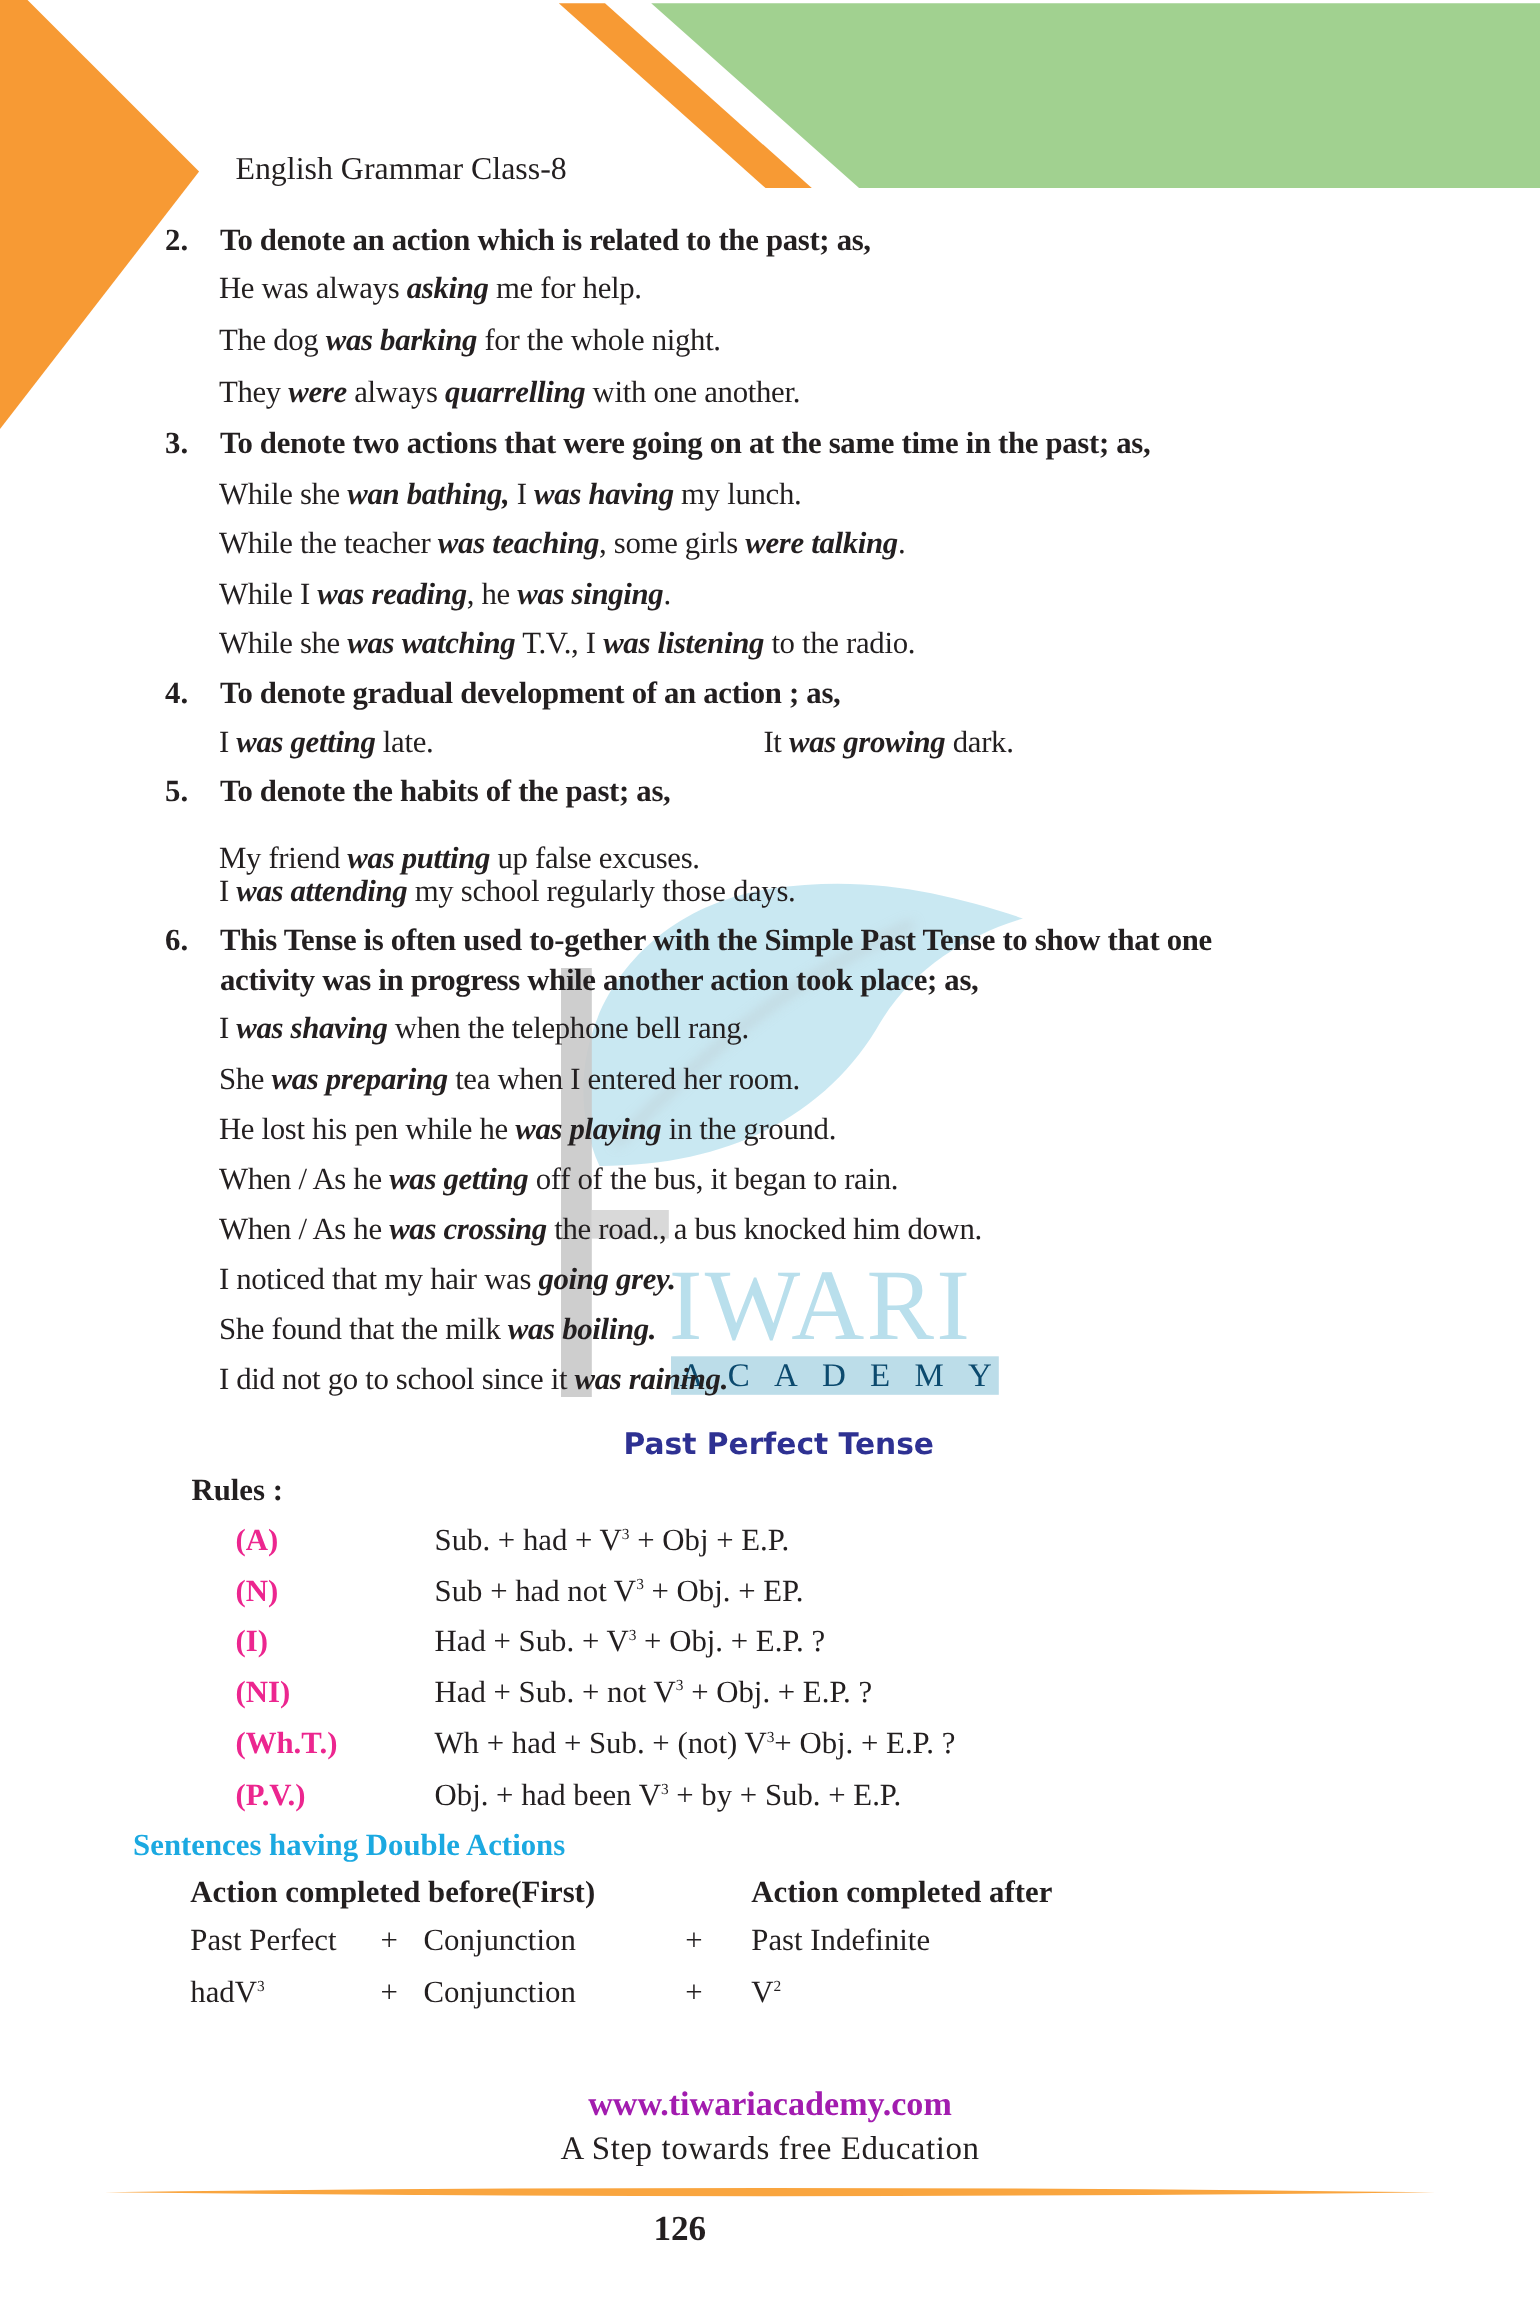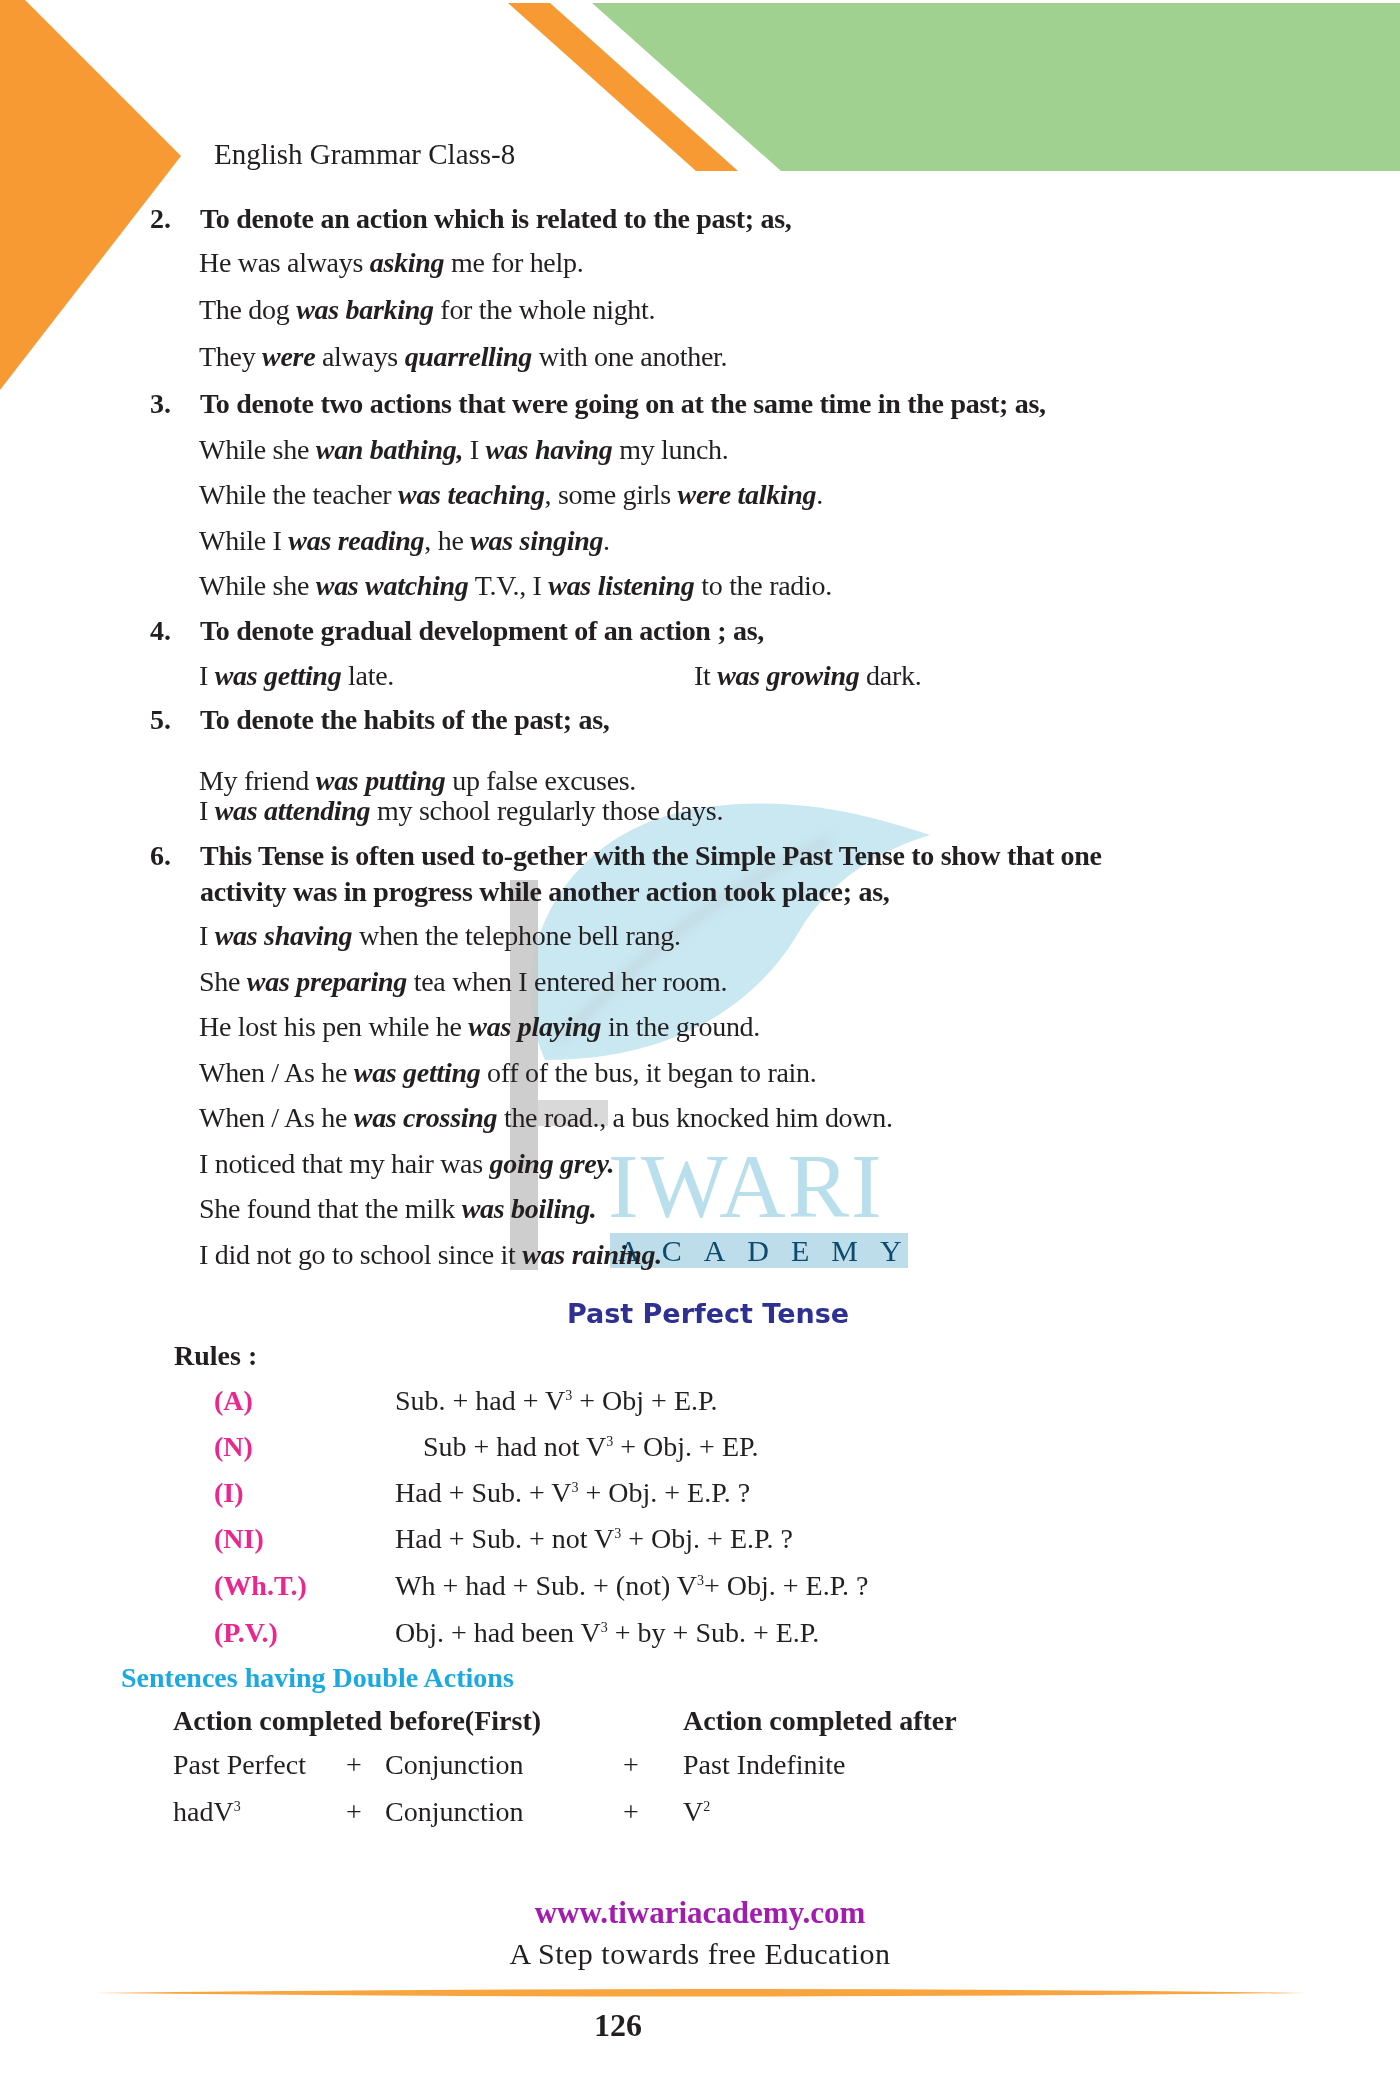--- a/index.html
+++ b/index.html
@@ -86,21 +86,21 @@
     <div class="abs line" style="top: 1193px; left: 199px;"><span>She found that the milk </span><i>was boiling.</i></div>
     <div class="abs line" style="top: 1239px; left: 199px;"><span>I did not go to school since it </span><i>was raining.</i></div>
   </div>
 
 <div class="abs pp-title" style="top:1298px;">Past Perfect Tense</div>
 <div class="abs rules-label" style="left:174px; top:1340px;">Rules :</div>
 <div id="rules-list">
     <div class="abs rule-key" style="top: 1385px; left: 214px;">(A)</div>
     <div class="abs rule-formula" style="top: 1385px; left: 395px;"><span>Sub. + had + V</span><sup>3</sup><span> + Obj + E.P.</span></div>
     <div class="abs rule-key" style="top: 1431px; left: 214px;">(N)</div>
-    <div class="abs rule-formula" style="top: 1431px; left: 395px; margin-left: 28px;"><span>Sub + had not V</span><sup>3</sup><span> + Obj. + EP.</span></div>
+    <div class="abs rule-formula" style="top: 1431px; left: 395px;"><span>Sub + had not V</span><sup>3</sup><span> + Obj. + EP.</span></div>
     <div class="abs rule-key" style="top: 1477px; left: 214px;">(I)</div>
     <div class="abs rule-formula" style="top: 1477px; left: 395px;"><span>Had + Sub. + V</span><sup>3</sup><span> + Obj. + E.P. ?</span></div>
     <div class="abs rule-key" style="top: 1523px; left: 214px;">(NI)</div>
     <div class="abs rule-formula" style="top: 1523px; left: 395px;"><span>Had + Sub. + not V</span><sup>3</sup><span> + Obj. + E.P. ?</span></div>
     <div class="abs rule-key" style="top: 1570px; left: 214px;">(Wh.T.)</div>
     <div class="abs rule-formula" style="top: 1570px; left: 395px;"><span>Wh + had + Sub. + (not) V</span><sup>3</sup><span>+ Obj. + E.P. ?</span></div>
     <div class="abs rule-key" style="top: 1617px; left: 214px;">(P.V.)</div>
     <div class="abs rule-formula" style="top: 1617px; left: 395px;"><span>Obj. + had been V</span><sup>3</sup><span> + by + Sub. + E.P.</span></div>
   </div>
 

